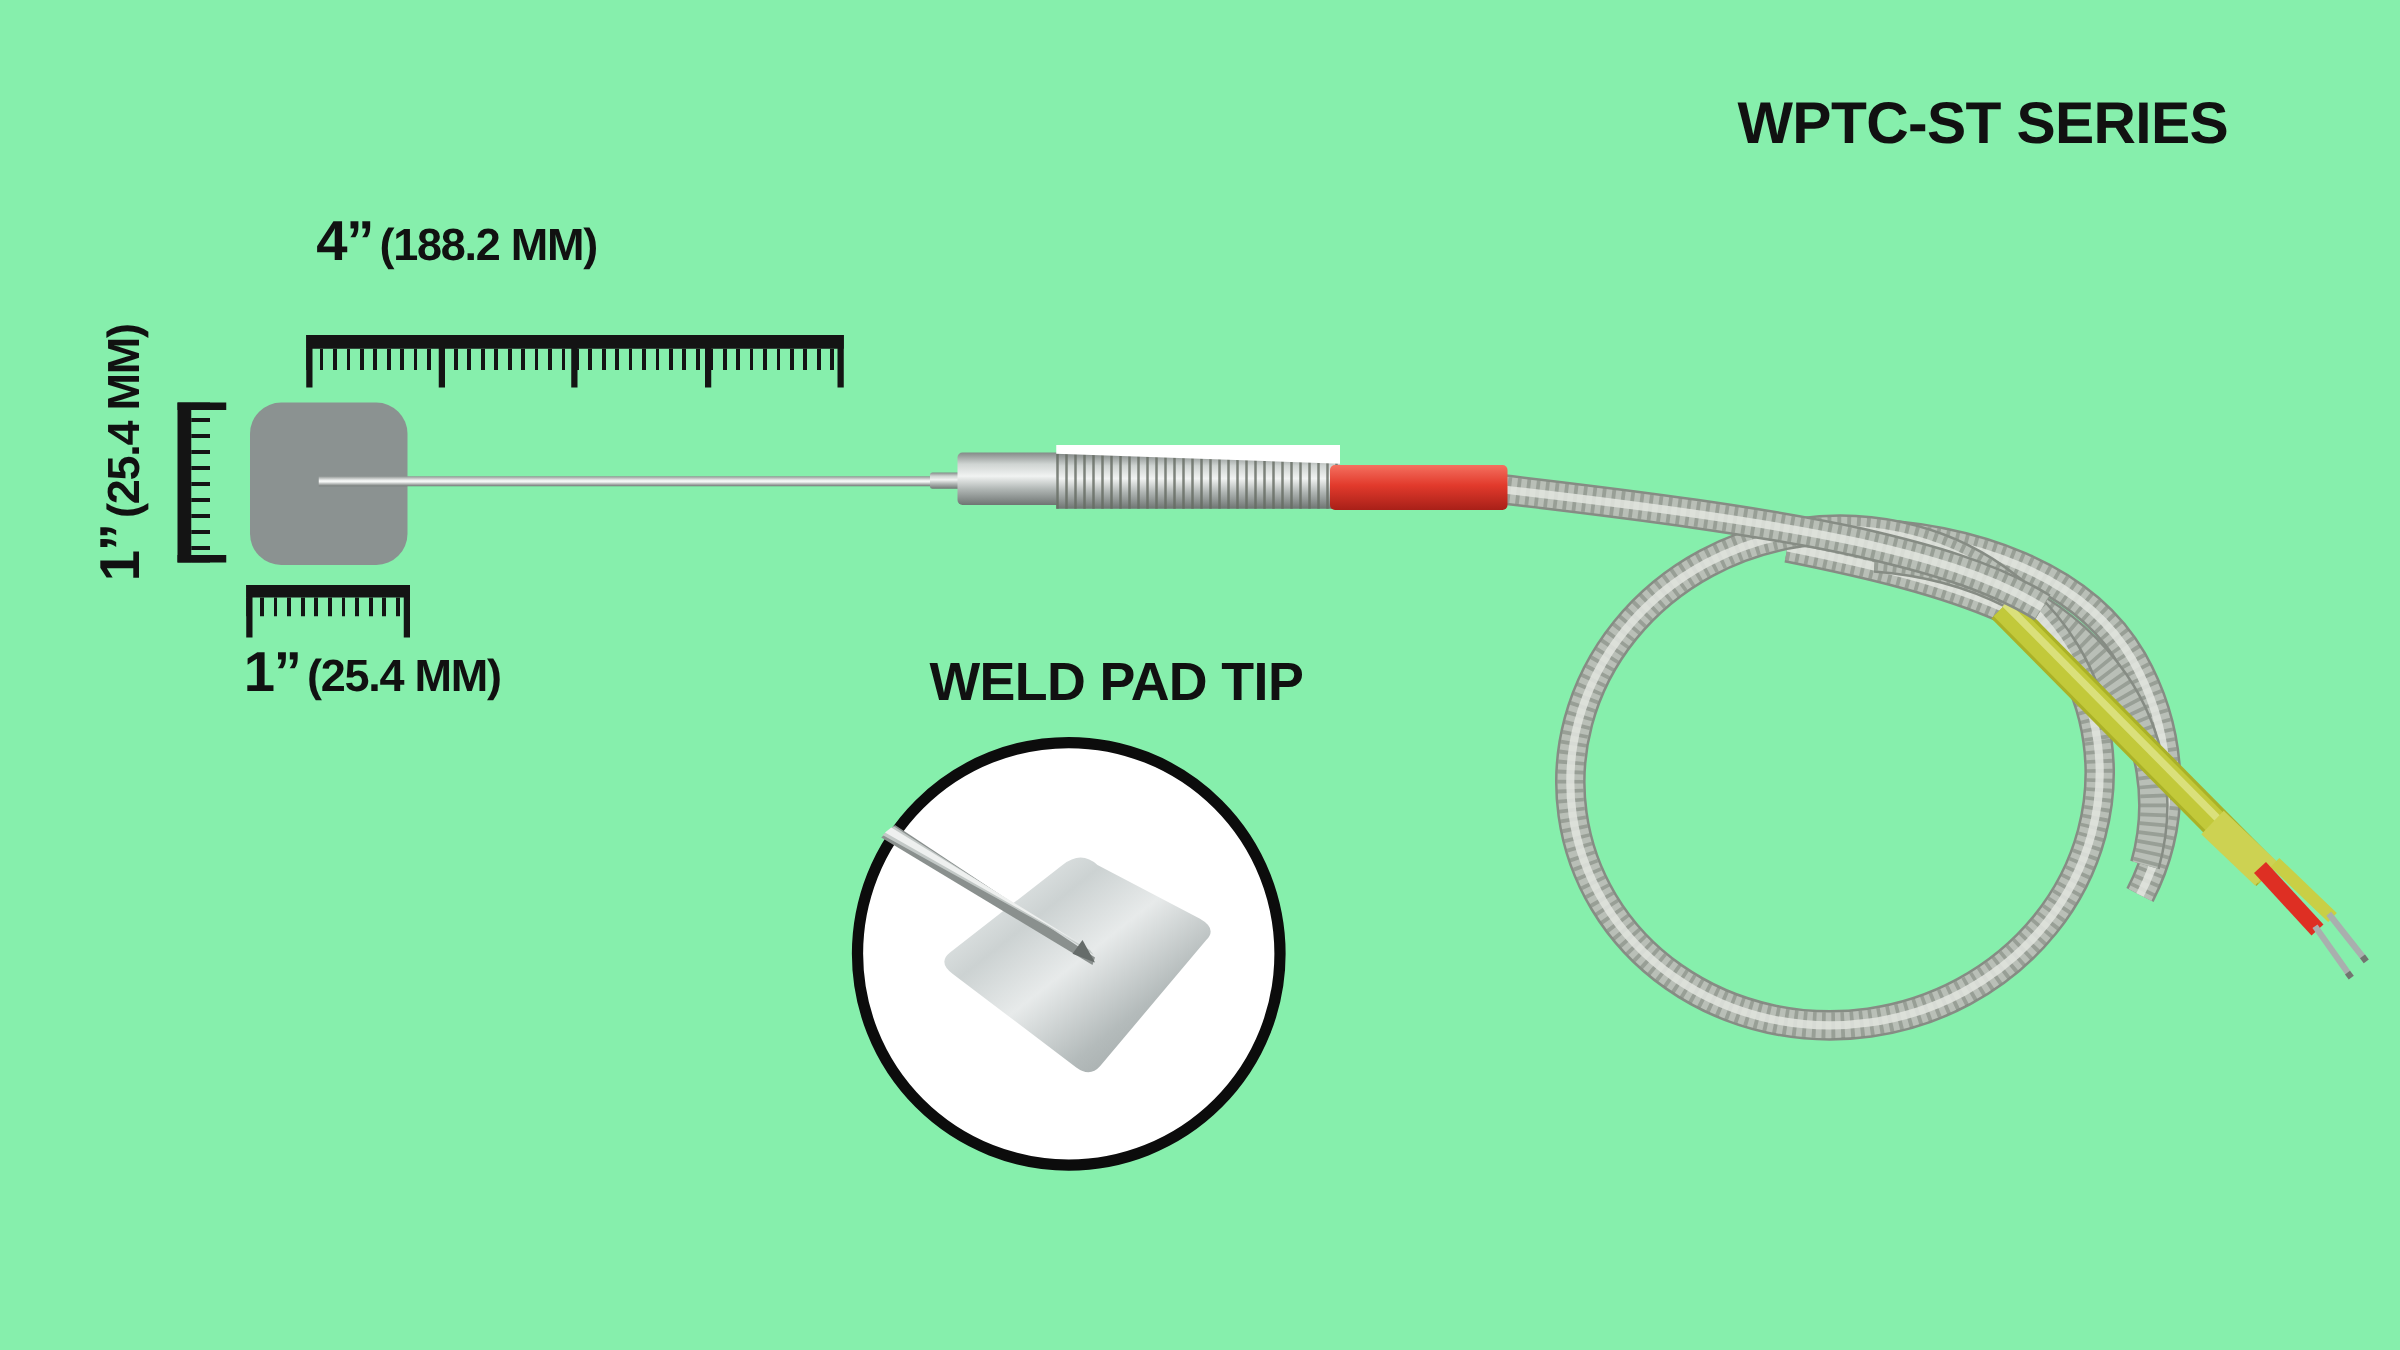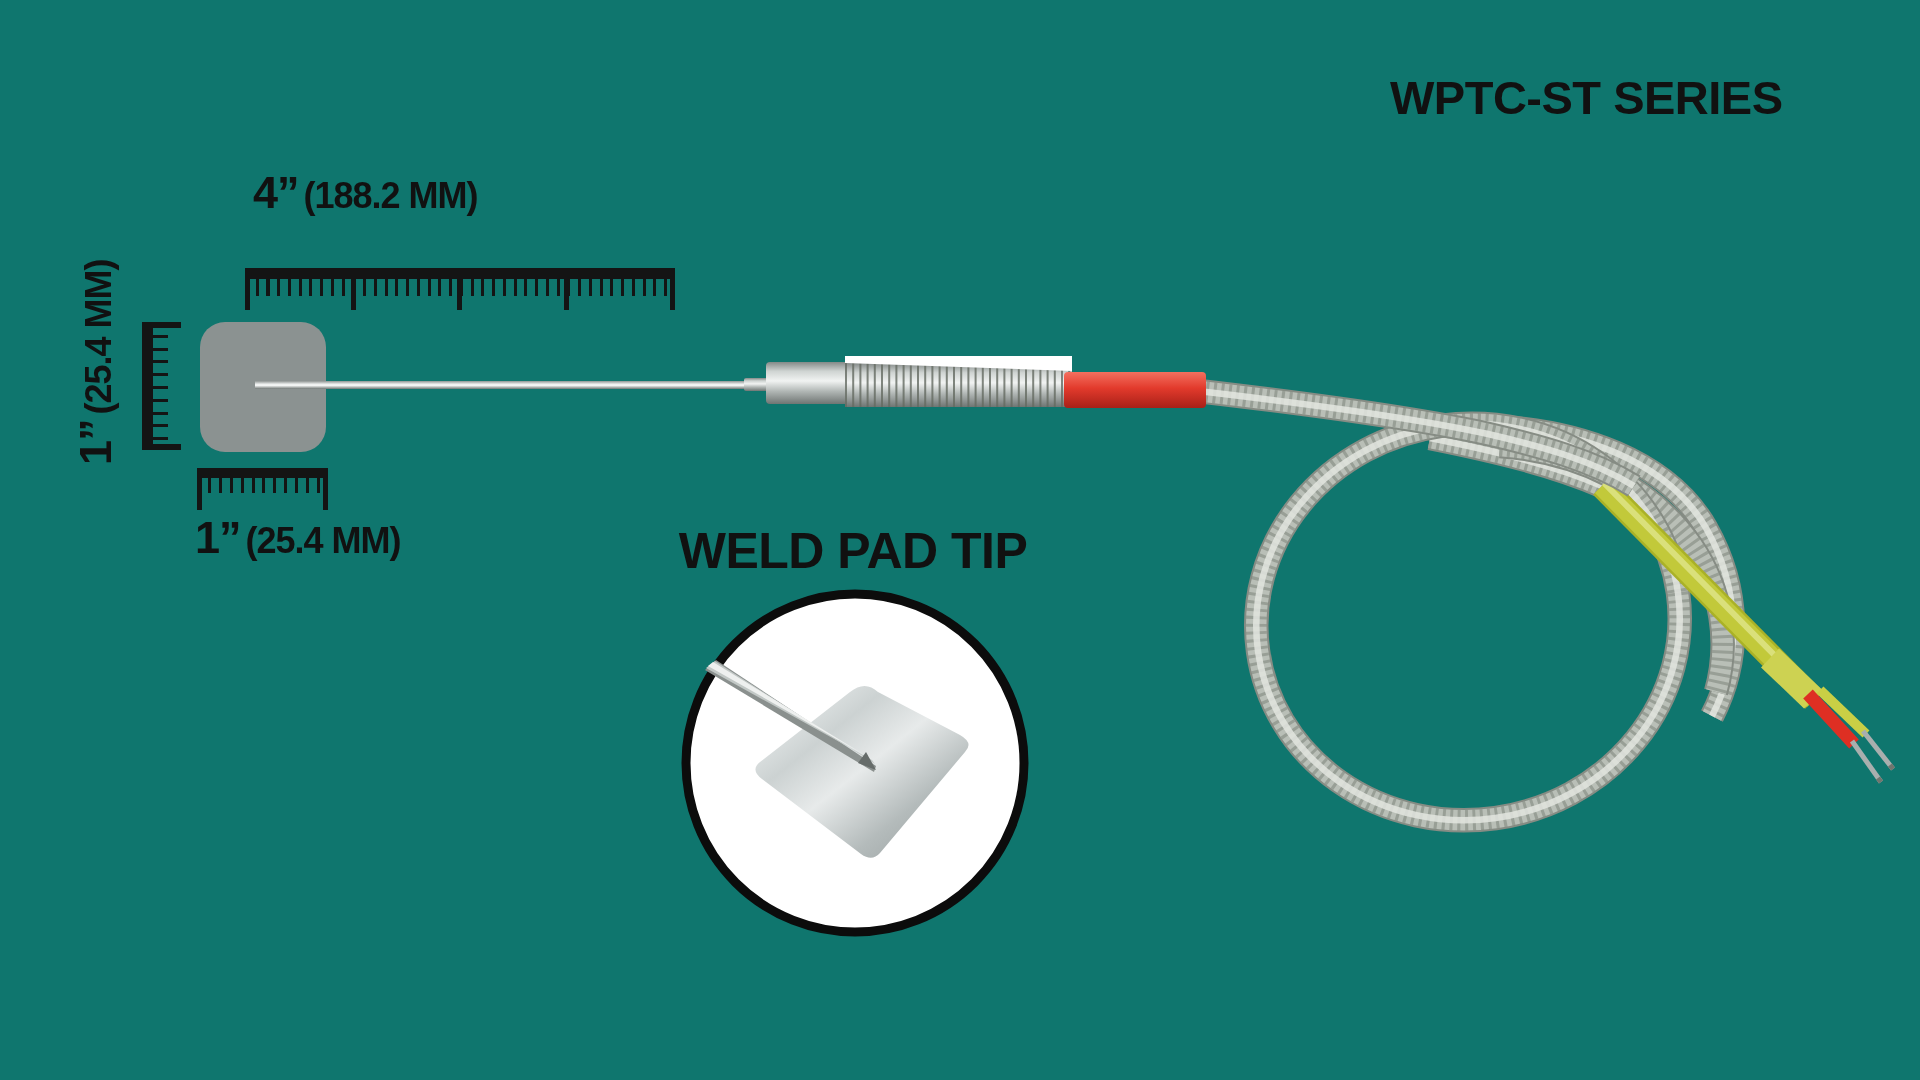--- a/index.html
+++ b/index.html
@@ -1,36 +1,36 @@
 <!DOCTYPE html>
 <html><head>
 <meta charset="utf-8">
 <style>
   html,body{margin:0;padding:0;background:#ffffff;}
   #canvas{
-    position:relative;width:1920px;height:1080px;background:#0f766e;overflow:hidden;
+    position:relative;width:1920px;height:1080px;background:#86efac;overflow:hidden;
     font-family:"Liberation Sans", sans-serif;color:#111;
   }
   .abs{position:absolute;}
   
   .title{
     left:1390px;top:70px;width:460px;
     font-size:47px;font-weight:800;letter-spacing:-.5px;white-space:nowrap;
   }
   .dim{display:flex;align-items:baseline;white-space:nowrap;font-weight:800;letter-spacing:-1px;}
   .dim .big{font-size:45px;}
   .dim .small{font-size:36px;margin-left:5px;}
   .dim-probe{left:253px;top:167px;}
   .dim-pad-w{left:195px;top:512px;}
   .dim-pad-h{
     left:70px;top:465px;transform:rotate(-90deg);transform-origin:top left;
   }
   .weld-label{
-    left:672px;top:522px;width:362px;text-align:center;
-    font-size:50px;font-weight:800;letter-spacing:-.5px;white-space:nowrap;
+    left:712px;top:522px;width:362px;text-align:center;
+    font-size:43px;font-weight:800;letter-spacing:-.5px;white-space:nowrap;
   }
   
   .ruler{position:absolute;}
   .ruler .bar{position:absolute;background:#141414;}
   .ruler .smalls{position:absolute;}
   .ruler .maj{position:absolute;background:#141414;}
   
   #ruler4{left:245px;top:268px;width:430px;height:42px;}
   #ruler4 .bar{left:0;top:0;width:430px;height:11px;}
   #ruler4 .smalls{left:0;top:11px;width:430px;height:17px;

